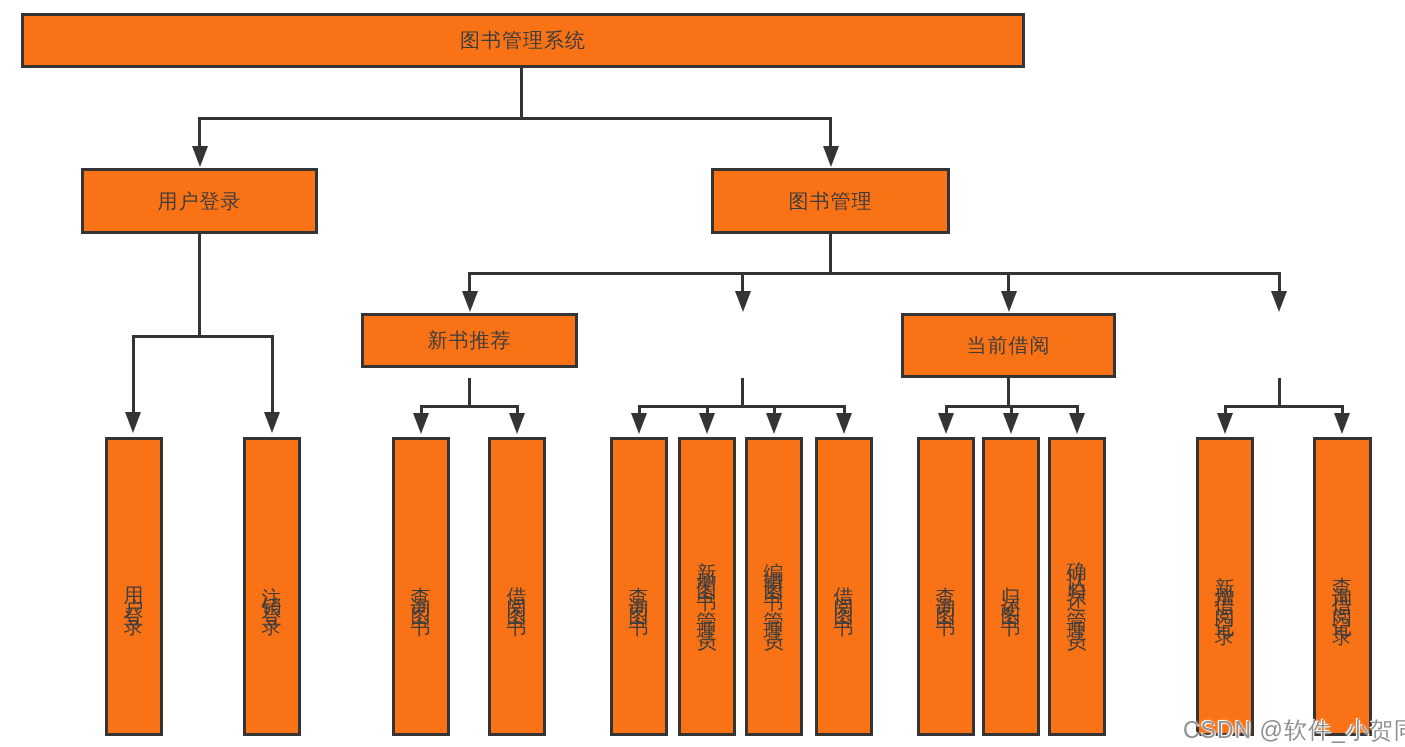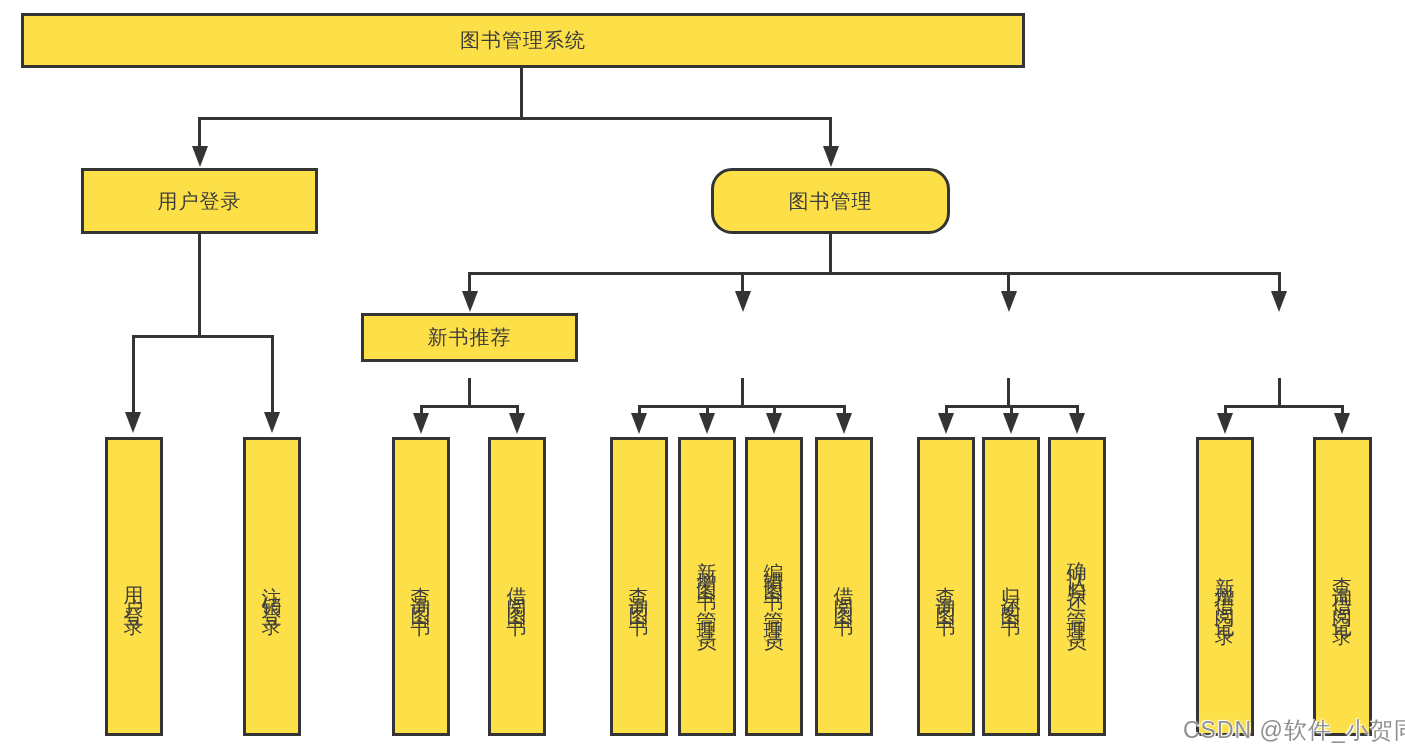--- a/index.html
+++ b/index.html
@@ -13,21 +13,21 @@
     position:relative;
     width:1405px;height:747px;
     background:var(--bg);
     font-family:"Liberation Sans","DejaVu Sans",sans-serif;
     overflow:hidden;
   }
   .box{
     position:absolute;
     box-sizing:border-box;
     border:3px solid var(--line);
-    background:#fde047;
+    background:#f97316;
     display:flex;align-items:center;justify-content:center;
     font-size:20px;color:var(--text);
     letter-spacing:1px;
     z-index:2;
   }
   .leaf{
     writing-mode:vertical-rl;
     text-orientation:mixed;
     letter-spacing:10px;
     font-size:20px;
@@ -63,41 +63,42 @@
 
   <div class="vline" style="left:520px;top:68px;height:50px;"></div>
 
   <div class="hline" style="left:198px;top:117px;width:634px;"></div>
   <div class="vline" style="left:198px;top:117px;height:32px;"></div>
   <div class="arrow" style="left:191.5px;top:146px;"></div>
   <div class="vline" style="left:829px;top:117px;height:32px;"></div>
   <div class="arrow" style="left:822.5px;top:146px;"></div>
 
   <div class="box" style="left:81px;top:168px;width:237px;height:66px;">用户登录</div>
-  <div class="box" style="left:711px;top:168px;width:239px;height:66px;border-radius:21px;">图书管理</div>
+  <div class="box" style="left:711px;top:168px;width:239px;height:66px;">图书管理</div>
 
   <div class="vline" style="left:198px;top:234px;height:103px;"></div>
   <div class="hline" style="left:131.5px;top:335px;width:142px;"></div>
   <div class="vline" style="left:131.5px;top:335px;height:77px;"></div>
   <div class="arrow" style="left:125px;top:412px;"></div>
   <div class="vline" style="left:270.5px;top:335px;height:77px;"></div>
   <div class="arrow" style="left:264px;top:412px;"></div>
 
   <div class="vline" style="left:828.5px;top:234px;height:40px;"></div>
   <div class="hline" style="left:468px;top:272px;width:811.5px;"></div>
   <div class="vline" style="left:468px;top:272px;height:22px;"></div>
   <div class="arrow" style="left:461.5px;top:291px;"></div>
   <div class="vline" style="left:741px;top:272px;height:22px;"></div>
   <div class="arrow" style="left:734.5px;top:291px;"></div>
   <div class="vline" style="left:1007px;top:272px;height:22px;"></div>
   <div class="arrow" style="left:1000.5px;top:291px;"></div>
   <div class="vline" style="left:1277.5px;top:272px;height:22px;"></div>
   <div class="arrow" style="left:1271px;top:291px;"></div>
 
-  <div class="box" style="left:361px;top:313px;width:217px;height:49px;">新书推荐</div>
+  <div class="box" style="left:361px;top:313px;width:217px;height:55px;">新书推荐</div>
+  <div class="box" style="left:901px;top:313px;width:215px;height:65px;">当前借阅</div>
 
   <div class="vline" style="left:468px;top:378px;height:29px;"></div>
   <div class="hline" style="left:419.5px;top:405px;width:99px;"></div>
   <div class="vline" style="left:419.5px;top:405px;height:11px;"></div>
   <div class="arrow" style="left:413px;top:413px;"></div>
   <div class="vline" style="left:515.5px;top:405px;height:11px;"></div>
   <div class="arrow" style="left:509px;top:413px;"></div>
 
   <div class="vline" style="left:741px;top:378px;height:29px;"></div>
   <div class="hline" style="left:637.5px;top:405px;width:208px;"></div>

